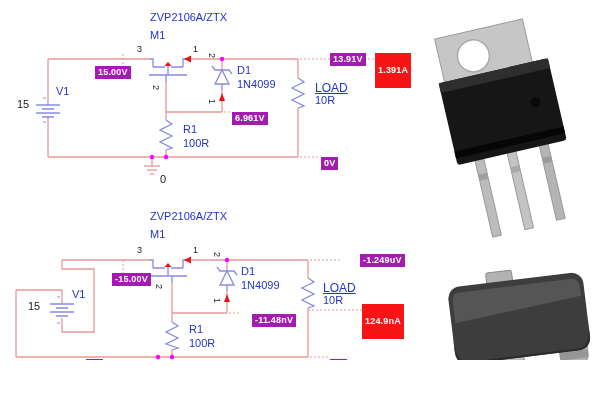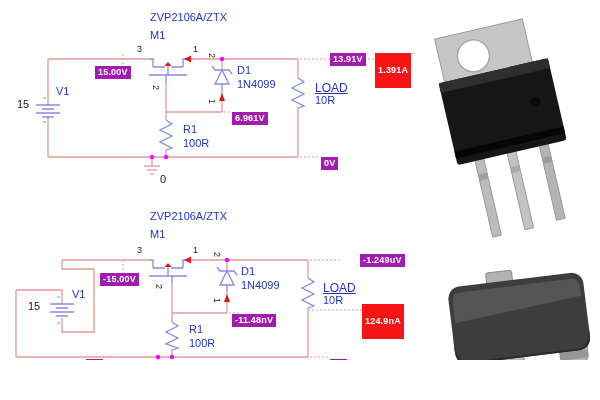--- a/index.html
+++ b/index.html
@@ -190,28 +190,28 @@
   <span class="txt badge-v" style="left:330px;top:53px">13.91V</span>
   <span class="txt badge-i" style="left:375px;top:53px">1.391A</span>
   <span class="txt badge-v" style="left:321px;top:157px">0V</span>
   <span class="txt num" style="left:160px;top:174px">0</span>
 
   <span class="txt lbl" style="left:150px;top:211px">ZVP2106A/ZTX</span>
   <span class="txt lbl" style="left:150px;top:229px">M1</span>
   <span class="txt pin" style="left:137px;top:246px">3</span>
   <span class="txt pin" style="left:193px;top:246px">1</span>
   <span class="txt pin-rot" style="left:156px;top:282px">2</span>
-  <span class="txt badge-v" style="left:100px;top:273px">-15.00V</span>
+  <span class="txt badge-v" style="left:112px;top:273px">-15.00V</span>
   <span class="txt lbl" style="left:72px;top:289px">V1</span>
   <span class="txt num" style="left:28px;top:301px">15</span>
   <span class="txt pin-rot" style="left:214px;top:250px">2</span>
   <span class="txt lbl" style="left:241px;top:266px">D1</span>
   <span class="txt lbl" style="left:241px;top:280px">1N4099</span>
   <span class="txt pin-rot" style="left:214px;top:296px">1</span>
-  <span class="txt badge-v" style="left:232px;top:314px">-11.48nV</span>
+  <span class="txt badge-v" style="left:252px;top:314px">-11.48nV</span>
   <span class="txt lbl" style="left:189px;top:324px">R1</span>
   <span class="txt lbl" style="left:189px;top:338px">100R</span>
   <span class="txt lbl-u" style="left:323px;top:282px">LOAD</span>
   <span class="txt lbl" style="left:323px;top:295px">10R</span>
   <span class="txt badge-v" style="left:360px;top:254px">-1.249uV</span>
   <span class="txt badge-i" style="left:362px;top:304px">124.9nA</span>
   <span class="txt badge-v" style="left:86px;top:359px">0V</span>
   <span class="txt badge-v" style="left:330px;top:359px">0V</span>
   <span class="txt num" style="left:168px;top:374px">0</span>
 

